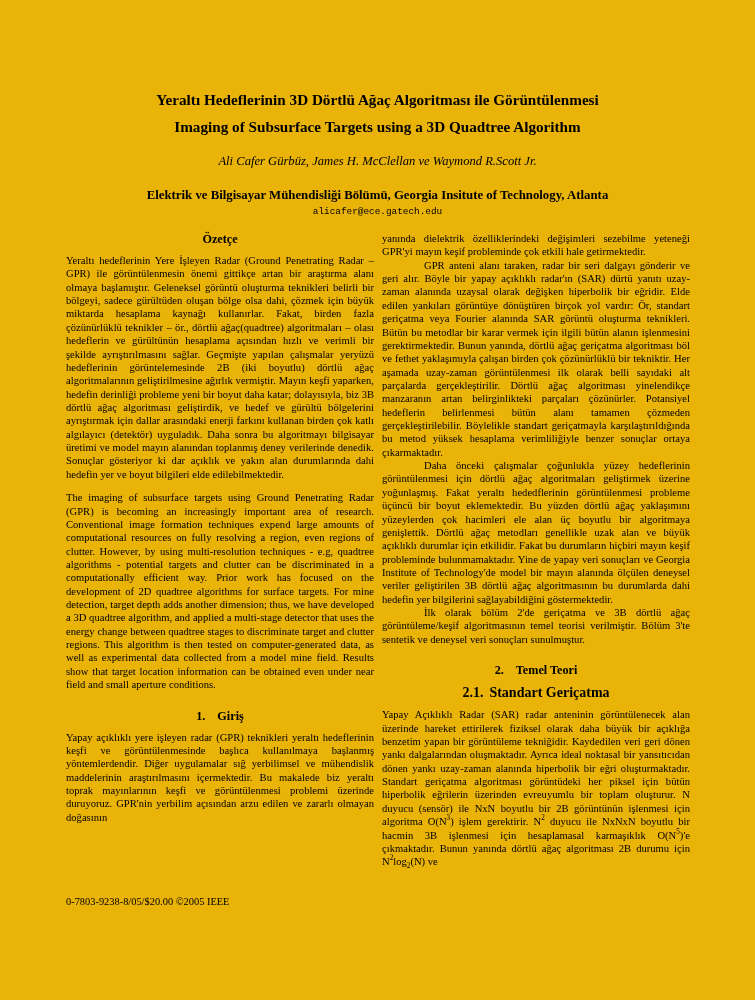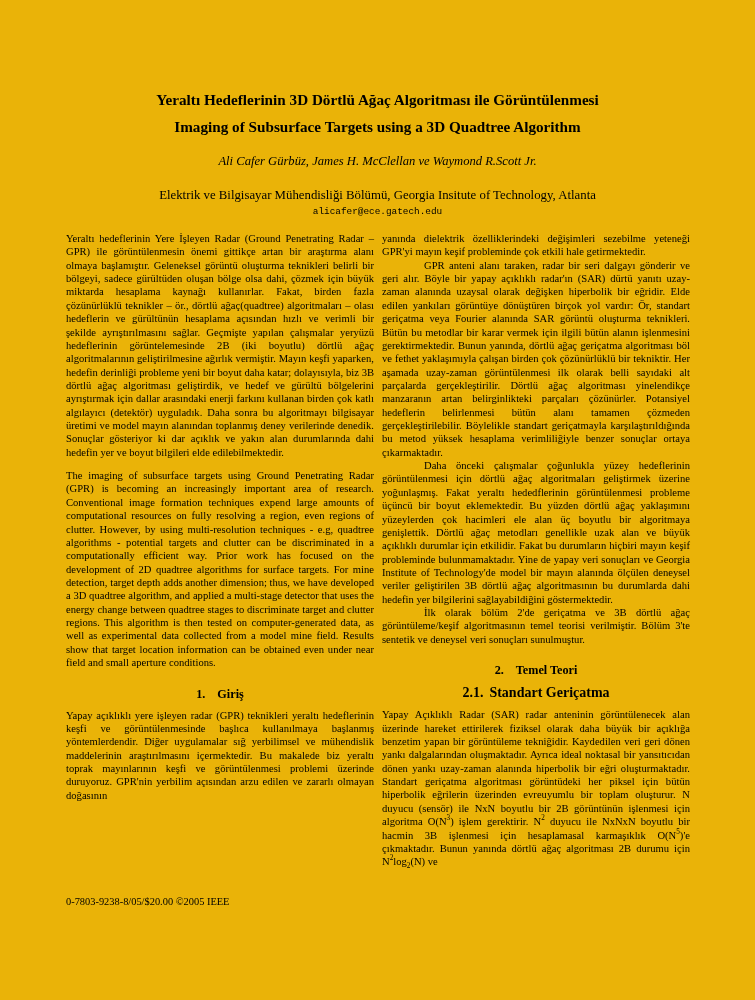--- a/index.html
+++ b/index.html
@@ -43,20 +43,21 @@
   .authors {
     font-size: 12.6px;
     font-style: italic;
     line-height: 1.0;
     margin: 0 0 21px 0;
   }
   .affiliation {
     font-size: 12.8px;
     line-height: 1.0;
     margin: 0 0 5px 0;
+    font-weight: bold;
   }
   .email {
     font-family: "Liberation Mono", "DejaVu Sans Mono", monospace;
     font-size: 9.4px;
     line-height: 1.0;
     margin: 0;
   }
 
   
   .columns {
@@ -131,20 +132,21 @@
     <div class="title-en">Imaging of Subsurface Targets using a 3D Quadtree Algorithm</div>
     <div class="authors">Ali Cafer Gürbüz, James H. McClellan ve Waymond R.Scott Jr.</div>
     <div class="affiliation">Elektrik ve Bilgisayar Mühendisliği Bölümü, Georgia Insitute of Technology, Atlanta</div>
     <div class="email">alicafer@ece.gatech.edu</div>
   </div>
 
   <div class="columns">
 
     <div class="col col-left">
 
+      <div class="sec-head">Özetçe</div>
       <p class="body gap-after">Yeraltı hedeflerinin Yere İşleyen Radar (Ground Penetrating Radar – GPR) ile görüntülenmesin önemi gittikçe artan bir araştırma alanı olmaya başlamıştır.  Geleneksel görüntü oluşturma teknikleri belirli bir bölgeyi, sadece gürültüden oluşan bölge olsa dahi, çözmek için büyük miktarda hesaplama kaynağı kullanırlar.  Fakat, birden fazla çözünürlüklü teknikler – ör., dörtlü ağaç(quadtree) algoritmaları – olası hedeflerin ve gürültünün hesaplama açısından hızlı ve verimli bir şekilde ayrıştırılmasını sağlar. Geçmişte yapılan çalışmalar yeryüzü hedeflerinin görüntelemesinde 2B (iki boyutlu) dörtlü ağaç algoritmalarının geliştirilmesine ağırlık vermiştir.  Mayın keşfi yaparken, hedefin derinliği probleme yeni bir boyut daha katar;  dolayısıyla, biz 3B dörtlü ağaç algoritması geliştirdik, ve hedef ve gürültü bölgelerini ayrıştırmak için dallar arasındaki enerji farkını kullanan birden çok katlı algılayıcı (detektör) uyguladık. Daha sonra bu algoritmayı bilgisayar üretimi ve model mayın alanından toplanmış deney verilerinde denedik. Sonuçlar gösteriyor ki  dar açıklık ve yakın alan durumlarında dahi hedefin yer ve boyut bilgileri elde edilebilmektedir.</p>
 
       <p class="body gap-after">The imaging of subsurface targets using Ground Penetrating Radar (GPR) is becoming an increasingly important area of research. Conventional image formation techniques expend large amounts of computational resources on fully resolving a region, even regions of clutter. However, by using multi-resolution techniques - e.g, quadtree algorithms - potential targets and clutter can be discriminated in a computationally efficient way. Prior work has focused on the development of 2D quadtree algorithms for surface targets. For mine detection, target depth adds another dimension; thus, we have developed a 3D quadtree algorithm, and applied a multi-stage detector that uses the energy change between quadtree stages to discriminate target and clutter regions. This algorithm is then tested on computer-generated data, as well as experimental data collected from a model mine field. Results show that target location information can be obtained even under near field and small aperture conditions.</p>
 
       <div class="sec-head numbered spaced-top"><span class="num">1.</span><span>Giriş</span></div>
       <p class="body">Yapay açıklıklı yere işleyen radar (GPR) teknikleri yeraltı hedeflerinin keşfi ve görüntülenmesinde başlıca kullanılmaya başlanmış yöntemlerdendir. Diğer uygulamalar sığ yerbilimsel ve mühendislik maddelerinin araştırılmasını içermektedir.  Bu makalede biz yeraltı toprak mayınlarının keşfi ve görüntülenmesi problemi üzerinde duruyoruz.  GPR'nin yerbilim açısından arzu edilen ve zararlı olmayan doğasının</p>
 
     </div>
 
     <div class="col col-right">

